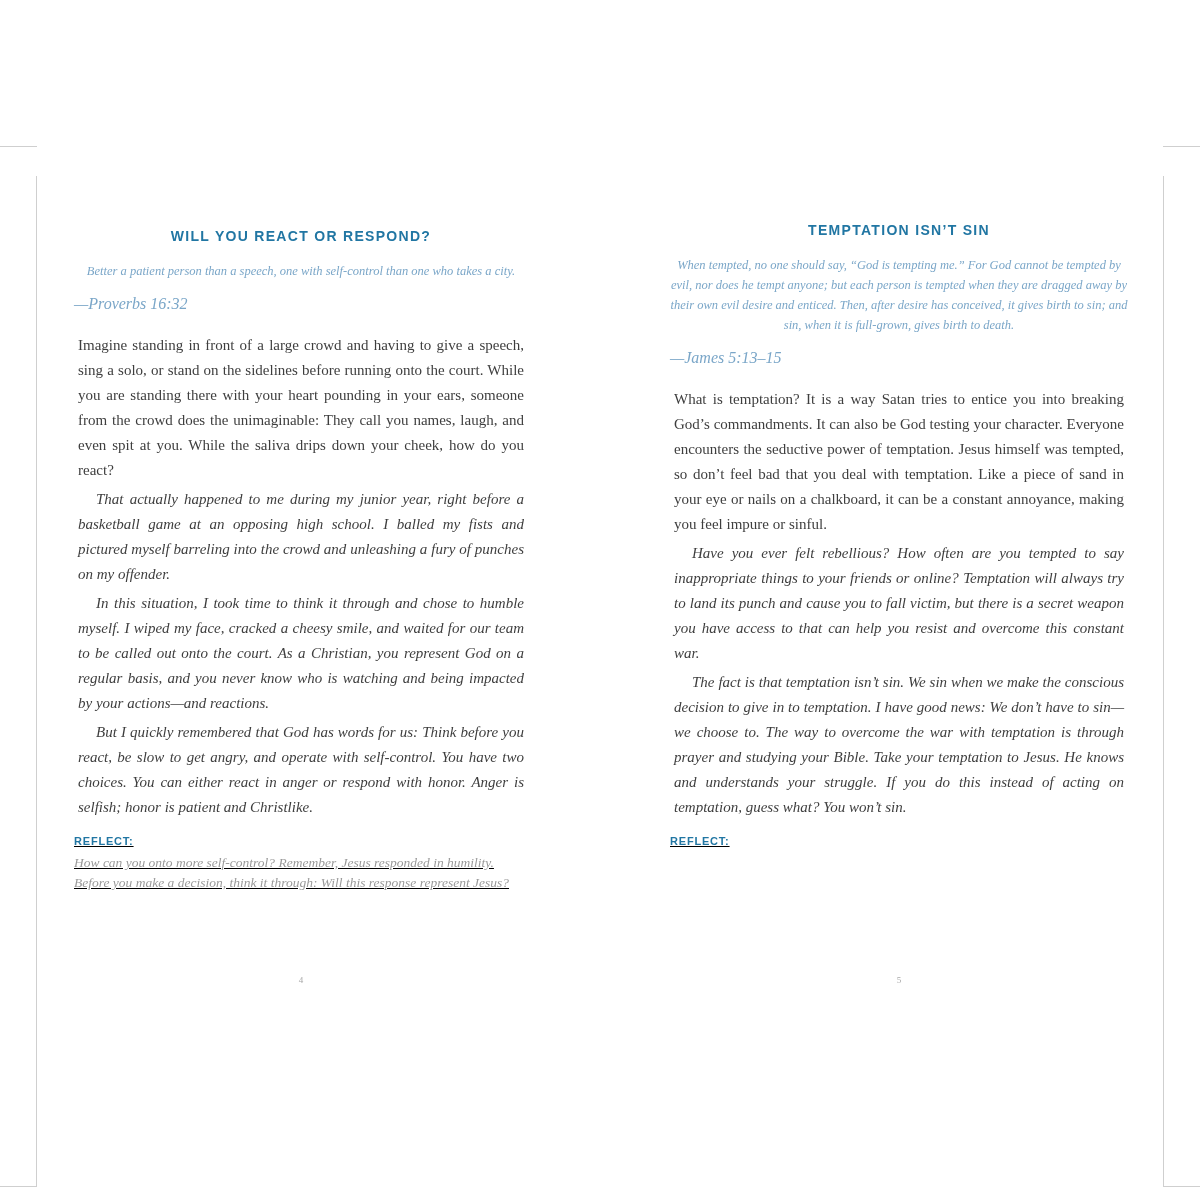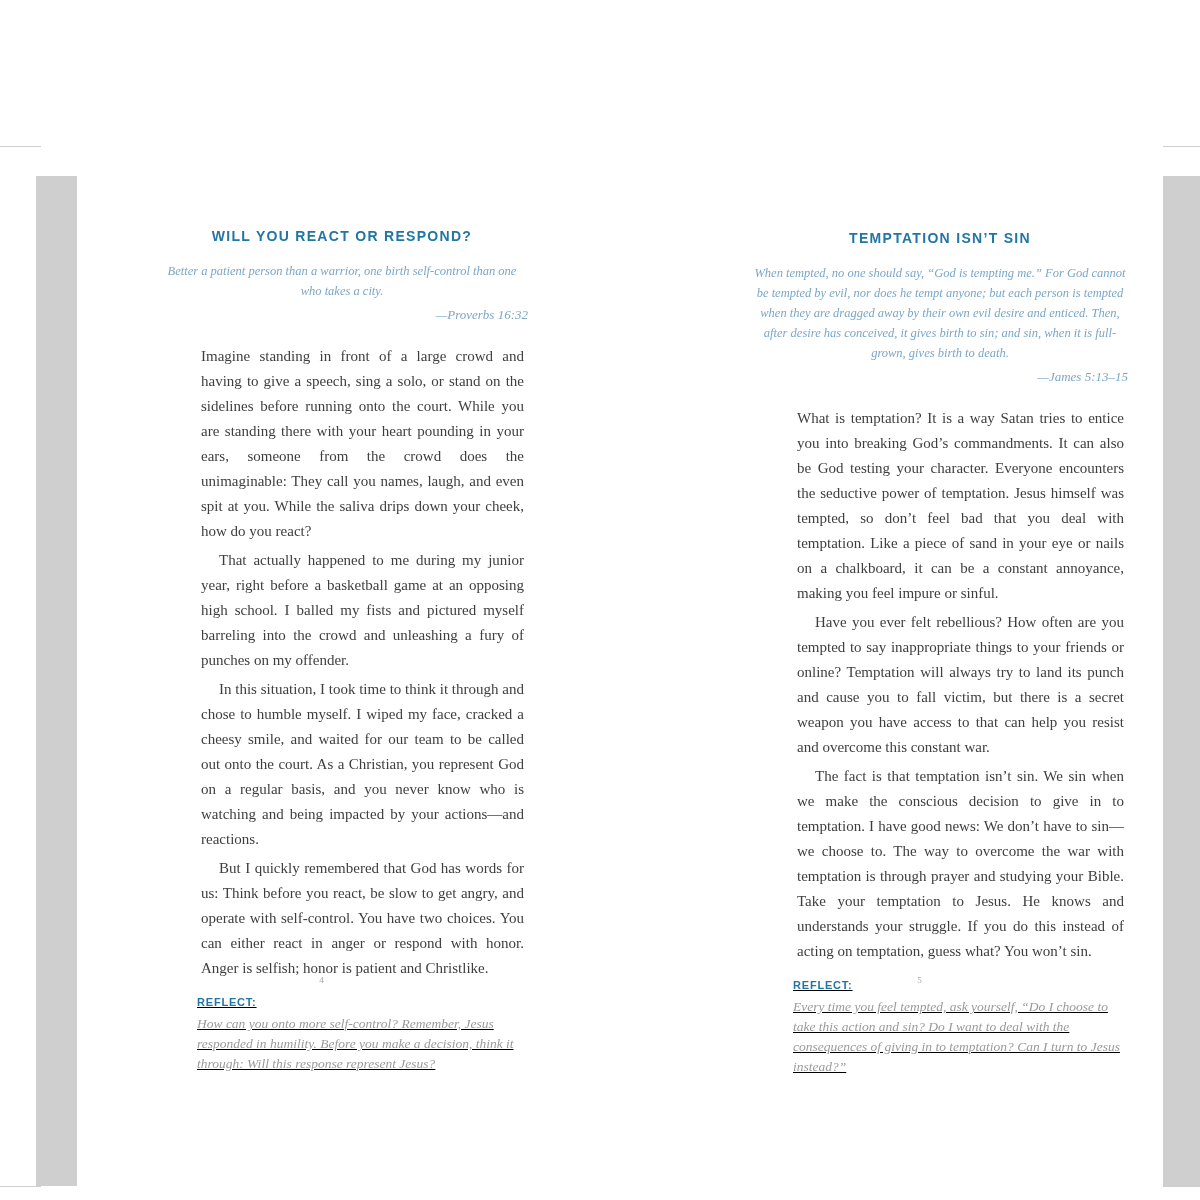--- a/index.html
+++ b/index.html
@@ -1,66 +1,66 @@
 <!DOCTYPE html>
 <html style="--heading-blue: #2176a3; --epigraph-blue: #7aa6c8; --body-ink: #3e3e3e; --reflect-gray: #9a9a9a; --border-gray: #cfcfcf;"><head>
 <meta charset="utf-8">
 <style>
-  * { box-sizing: border-box; padding-left: 41px; }
+  * { box-sizing: border-box; }
   html, body { margin: 0; padding: 0; background: #ffffff; }
   .canvas {
     position: relative;
     width: 1200px;
     height: 1200px;
     background: #ffffff;
     overflow: hidden;
   }
   .frame { position: absolute; background: var(--border-gray, #cfcfcf); }
 
   .page { position: absolute; }
   .page-left  { left: 74px;  top: 228px; width: 454px; }
-  .page-right { left: 670px; top: 230px; width: 458px; }
+  .page-right { left: 670px; top: 222px; width: 458px; }
 
   .chapter-title {
     margin: 0;
     text-align: center;
     font-family: "Liberation Sans", sans-serif;
     font-weight: 700;
     font-size: 14px;
     letter-spacing: 1.3px;
     color: var(--heading-blue, #2176a3);
   }
   .epigraph {
     margin: 17px 0 0;
     text-align: center;
     font-family: "Liberation Serif", serif;
     font-style: italic;
     font-size: 12.5px;
     line-height: 20px;
     color: var(--epigraph-blue, #7aa6c8);
   }
   .attribution {
-    margin: 4px 0 0;
-    text-align: right;
+    margin: 13px 0 0;
+    text-align: left;
     font-family: "Liberation Serif", serif;
     font-style: italic;
-    font-size: 13px;
+    font-size: 16px;
     line-height: 20px;
     color: var(--epigraph-blue, #7aa6c8);
   }
   .body-text {
     margin-top: 19px;
     font-family: "Liberation Serif", serif;
     font-size: 15px;
     line-height: 25px;
     color: var(--body-ink, #3e3e3e);
     text-align: justify;
   }
   .body-text p { margin: 4px; }
-  .body-text p + p { text-indent: 18px; }
+  .body-text p + p { text-indent: 18px; font-style: italic; }
 
   .reflect { margin-top: 15px; text-decoration: underline; }
   .reflect-label {
     font-family: "Liberation Sans", sans-serif;
     font-weight: 700;
     font-size: 11px;
     letter-spacing: 0.8px;
     color: var(--heading-blue, #2176a3);
   }
   .reflect-text {
@@ -90,21 +90,21 @@
 
   <div class="frame" style="left:0; top:146px; width:37px; height:1px;"></div>
   <div class="frame" style="left:1163px; top:146px; width:37px; height:1px;"></div>
   <div class="frame" style="left:36px; top:176px; width:1px; height:1010px;"></div>
   <div class="frame" style="left:1163px; top:176px; width:1px; height:1010px;"></div>
   <div class="frame" style="left:0; top:1186px; width:37px; height:1px;"></div>
   <div class="frame" style="left:1163px; top:1186px; width:37px; height:1px;"></div>
 
   <section class="page page-left">
     <h2 class="chapter-title">WILL YOU REACT OR RESPOND?</h2>
-    <p class="epigraph">Better a patient person than a warrior, one birth self-control than one who takes a city.</p>
+    <p class="epigraph">Better a patient person than a speech, one with self-control than one who takes a city.</p>
     <p class="attribution">—Proverbs 16:32</p>
     <div class="body-text">
       <p>Imagine standing in front of a large crowd and having to give a speech, sing a solo, or stand on the sidelines before running onto the court. While you are standing there with your heart pounding in your ears, someone from the crowd does the unimaginable: They call you names, laugh, and even spit at you. While the saliva drips down your cheek, how do you react?</p>
       <p>That actually happened to me during my junior year, right before a basketball game at an opposing high school. I balled my fists and pictured myself barreling into the crowd and unleashing a fury of punches on my offender.</p>
       <p>In this situation, I took time to think it through and chose to humble myself. I wiped my face, cracked a cheesy smile, and waited for our team to be called out onto the court. As a Christian, you represent God on a regular basis, and you never know who is watching and being impacted by your actions—and reactions.</p>
       <p>But I quickly remembered that God has words for us: Think before you react, be slow to get angry, and operate with self-control. You have two choices. You can either react in anger or respond with honor. Anger is selfish; honor is patient and Christlike.</p>
     </div>
     <div class="reflect">
       <div class="reflect-label">REFLECT:</div>
       <p class="reflect-text">How can you onto more self-control? Remember, Jesus responded in humility. Before you make a decision, think it through: Will this response represent Jesus?</p>
@@ -115,20 +115,19 @@
     <h2 class="chapter-title">TEMPTATION ISN’T SIN</h2>
     <p class="epigraph">When tempted, no one should say, “God is tempting me.” For God cannot be tempted by evil, nor does he tempt anyone; but each person is tempted when they are dragged away by their own evil desire and enticed. Then, after desire has conceived, it gives birth to sin; and sin, when it is full-grown, gives birth to death.</p>
     <p class="attribution">—James 5:13–15</p>
     <div class="body-text">
       <p>What is temptation? It is a way Satan tries to entice you into breaking God’s commandments. It can also be God testing your character. Everyone encounters the seductive power of temptation. Jesus himself was tempted, so don’t feel bad that you deal with temptation. Like a piece of sand in your eye or nails on a chalkboard, it can be a constant annoyance, making you feel impure or sinful.</p>
       <p>Have you ever felt rebellious? How often are you tempted to say inappropriate things to your friends or online? Temptation will always try to land its punch and cause you to fall victim, but there is a secret weapon you have access to that can help you resist and overcome this constant war.</p>
       <p>The fact is that temptation isn’t sin. We sin when we make the conscious decision to give in to temptation. I have good news: We don’t have to sin—we choose to. The way to overcome the war with temptation is through prayer and studying your Bible. Take your temptation to Jesus. He knows and understands your struggle. If you do this instead of acting on temptation, guess what? You won’t sin.</p>
     </div>
     <div class="reflect">
       <div class="reflect-label">REFLECT:</div>
-      <p class="reflect-text">Every time you feel tempted, ask yourself, “Do I choose to take this action and sin? Do I want to deal with the consequences of giving in to temptation? Can I turn to Jesus instead?”</p>
     </div>
   </section>
 
   <div class="page-number left">4</div>
   <div class="page-number right">5</div>
 
 </div>
 
 </body></html>

